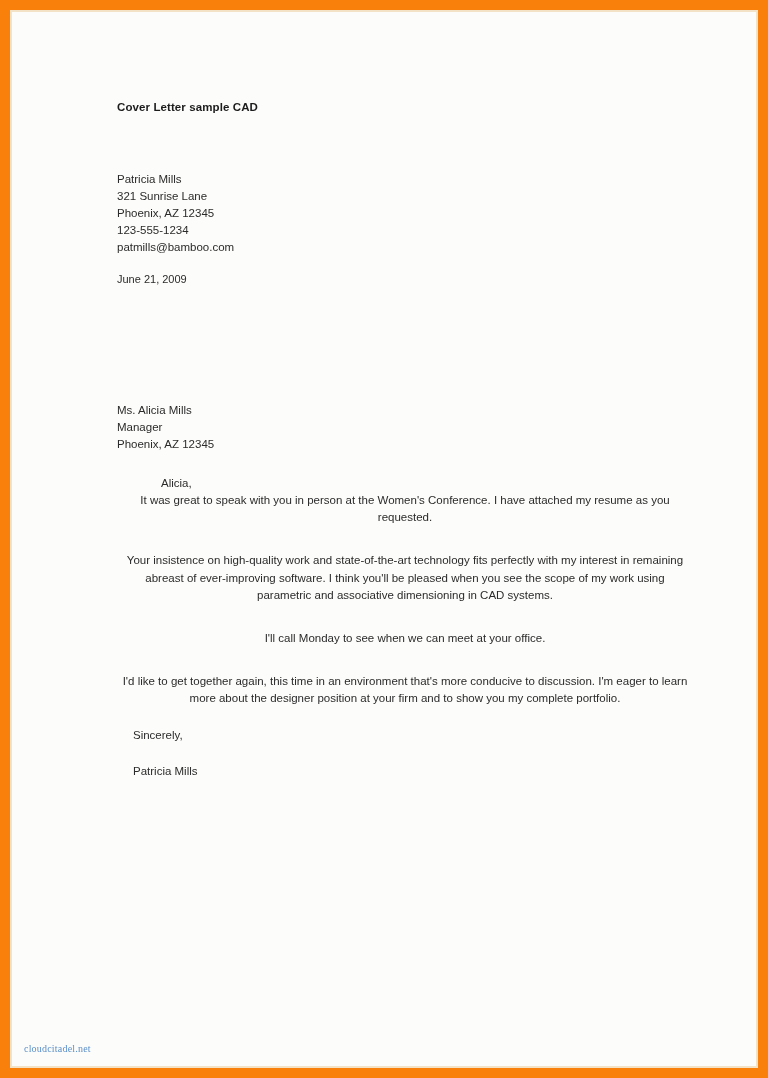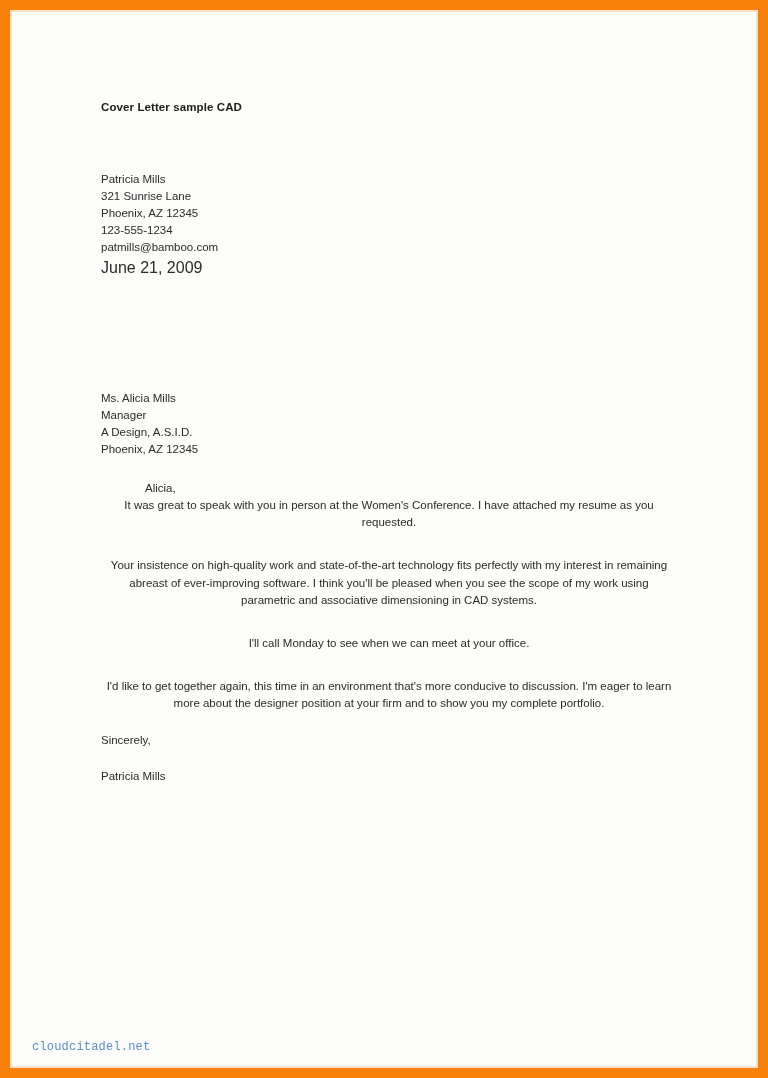--- a/index.html
+++ b/index.html
@@ -41,21 +41,21 @@
     box-sizing: border-box;
     width: 100%;
     height: 100%;
     background: #fcfcfa;
     overflow: hidden;
   }
 
   
   .letter {
     position: absolute;
-    left: 89px;
+    left: 105px;
     top: 88px;
     width: 576px;
     color: #231f20;
   }
 
   .doc-title {
     font-size: 11.5px;
     font-weight: bold;
     letter-spacing: 0.1px;
     line-height: 15px;
@@ -68,21 +68,21 @@
     line-height: 17px;
     margin: 0;
     color: #2b2b2b;
   }
   .addr-block .line {
     display: block;
     white-space: pre;
   }
 
   .sender-block { margin-top: 56px; }
-  .date-line    { margin-top: 3px; font-size: 16px; line-height: 17px; color: #2b2b2b; }
+  .date-line    { margin-top: 15px; font-size: 11px; line-height: 17px; color: #2b2b2b; }
 
   .recipient-block { margin-top: 114px; }
 
   .salutation {
     margin-top: 22px;
     font-size: 11.5px;
     line-height: 17px;
     color: #2b2b2b;
     margin-left: 44px;
   }
@@ -93,32 +93,32 @@
     margin: 0;
     color: #2b2b2b;
     text-align: center;
   }
   .body-para.first { margin-top: 0px; }
   .body-para.gap   { margin-top: 26px; }
 
   .closing-line {
     font-size: 11.5px;
     line-height: 17px;
-    margin: 0;
+    margin: 16px;
     margin-top: 19px;
     color: #2b2b2b;
   }
 
   
   .watermark {
     position: absolute;
-    left: 20px;
+    left: 12px;
     bottom: 12px;
-    font-family: Liberation Mono, monospace;
-    font-size: 12px;
+    font-family: Liberation Serif, serif;
+    font-size: 10px;
     letter-spacing: 0.2px;
     color: #5b8fc9;
     white-space: nowrap;
   }
 </style>
 </head>
 <body>
 
 <div class="page-frame">
   <div class="paper-bevel">
@@ -134,21 +134,20 @@
           <span class="line">Phoenix, AZ 12345</span>
           <span class="line">123-555-1234</span>
           <span class="line">patmills@bamboo.com</span>
         </div>
 
         <div class="date-line">June 21, 2009</div>
 
         <div class="addr-block recipient-block">
           <span class="line">Ms. Alicia Mills</span>
           <span class="line">Manager</span>
-          <span class="line">A Design, A.S.I.D.</span>
           <span class="line">Phoenix, AZ 12345</span>
         </div>
 
         <div class="salutation">Alicia,</div>
 
         <p class="body-para first">It was great to speak with you in person at the Women's Conference. I have attached my resume as you requested.</p>
 
         <p class="body-para gap">Your insistence on high-quality work and state-of-the-art technology fits perfectly with my interest in remaining abreast of ever-improving software. I think you'll be pleased when you see the scope of my work using parametric and associative dimensioning in CAD systems.</p>
 
         <p class="body-para gap">I'll call Monday to see when we can meet at your office.</p>

